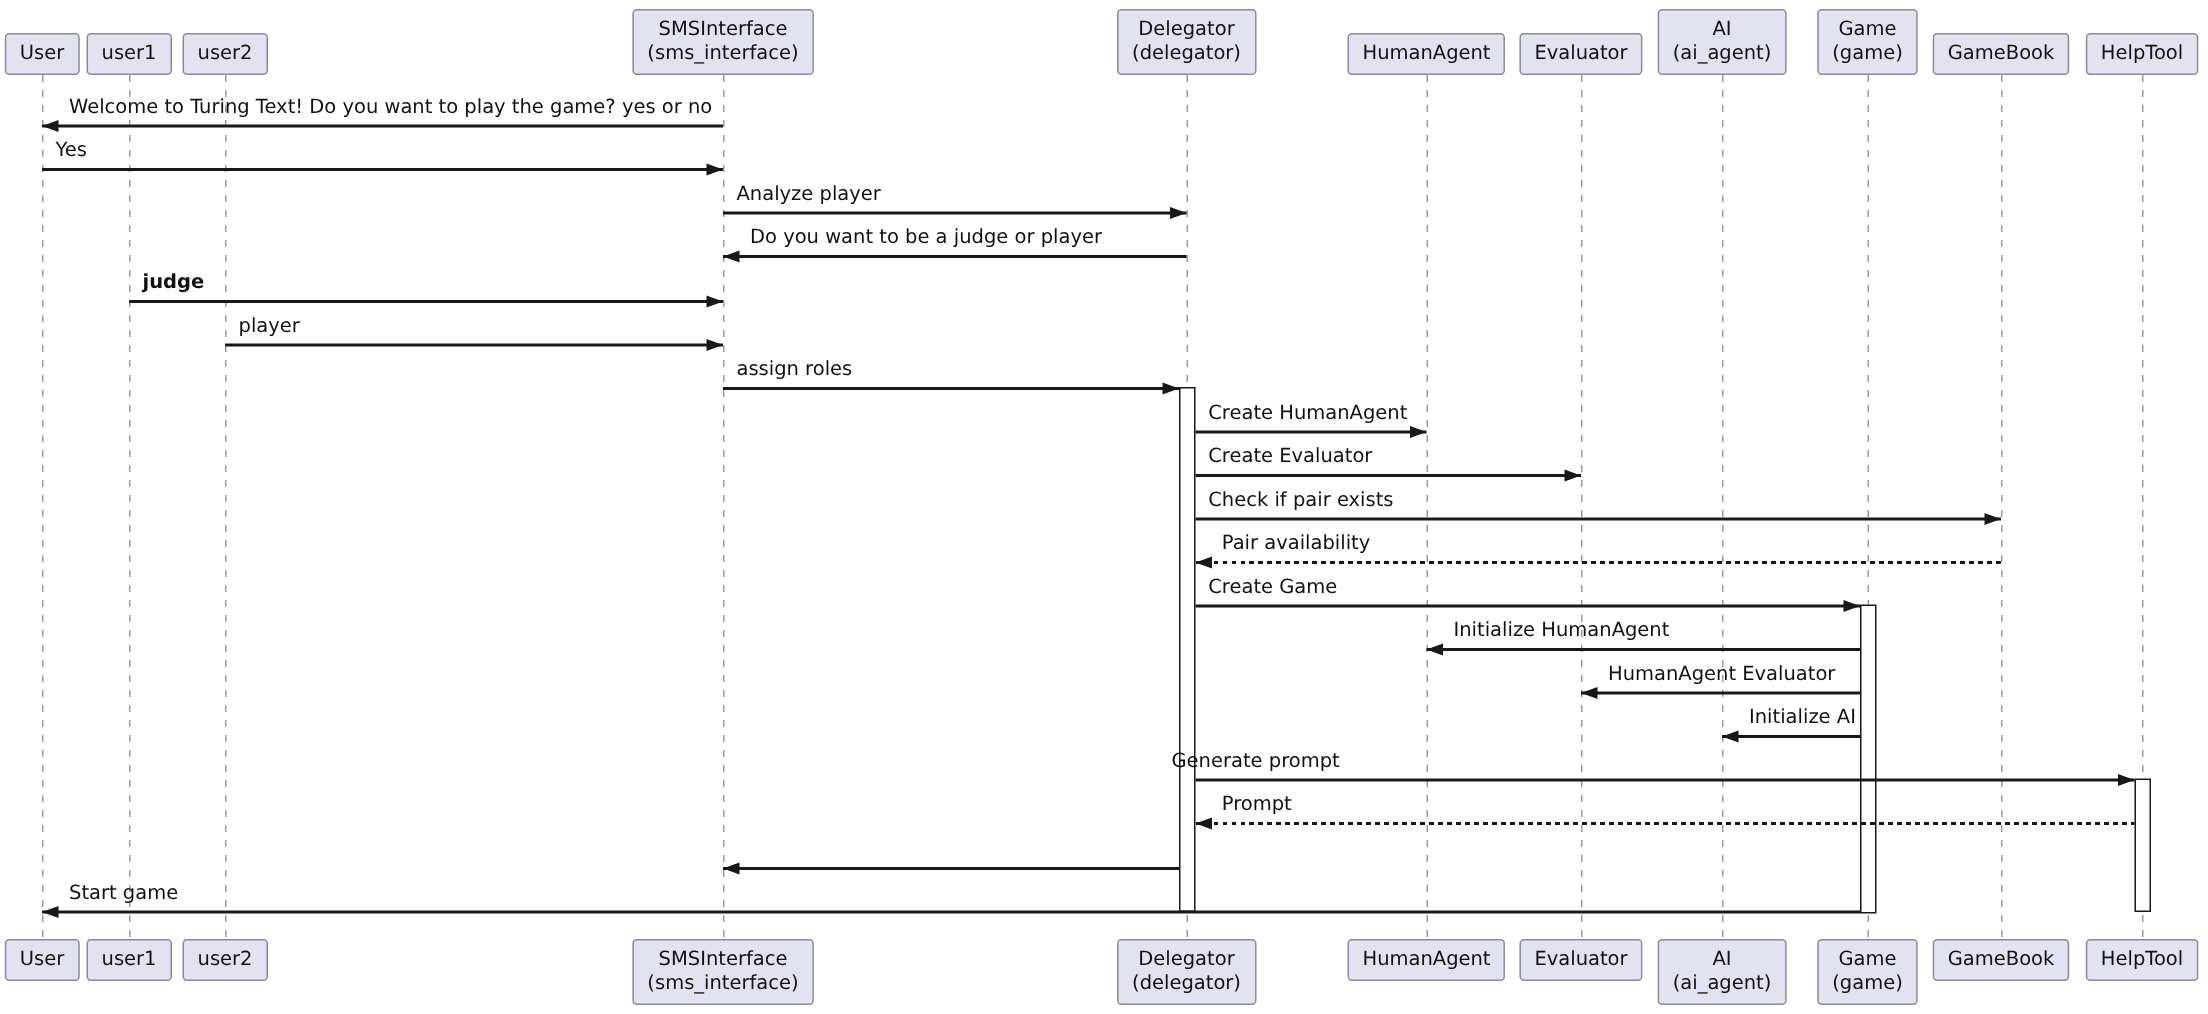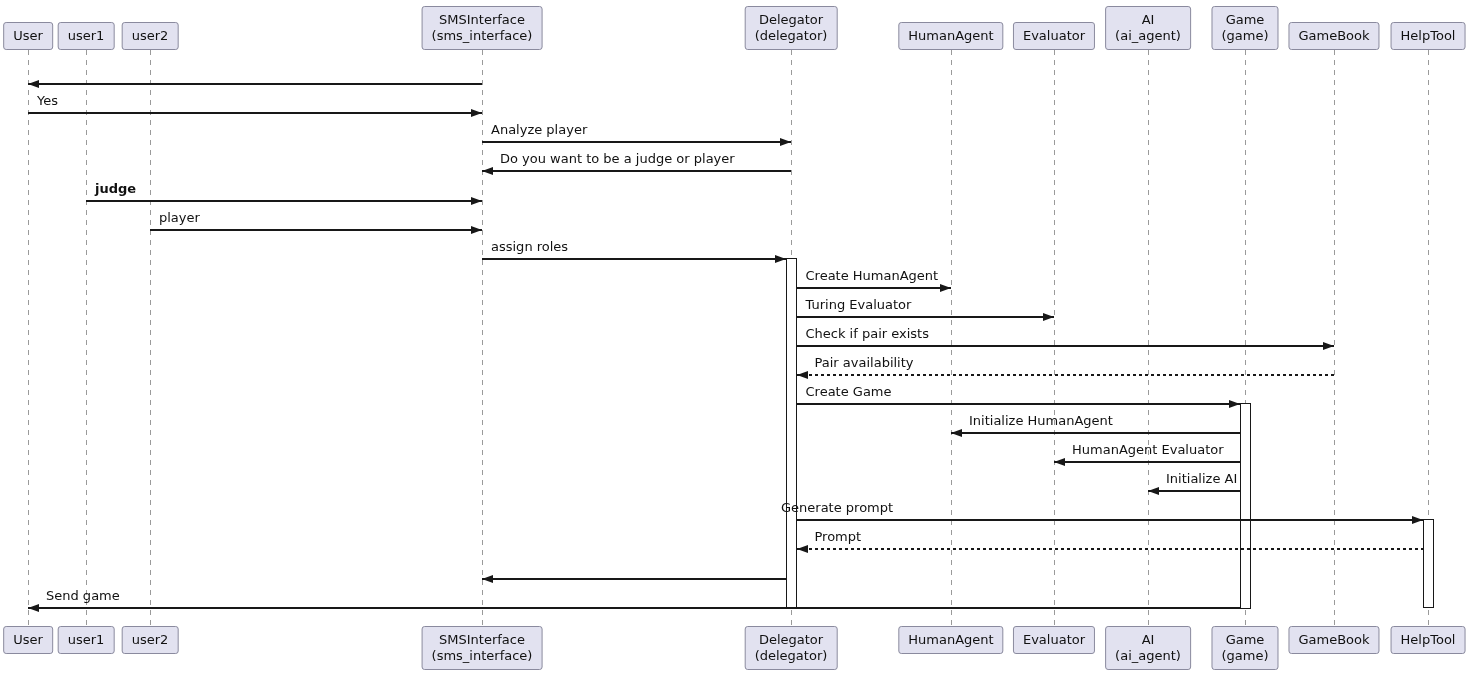--- a/index.html
+++ b/index.html
@@ -78,20 +78,21 @@
     <div class="lifeline" style="left: 1054px; top: 50px; height: 576px;"></div>
     <div class="lifeline" style="left: 1148px; top: 50px; height: 576px;"></div>
     <div class="lifeline" style="left: 1245px; top: 50px; height: 576px;"></div>
     <div class="lifeline" style="left: 1334px; top: 50px; height: 576px;"></div>
     <div class="lifeline" style="left: 1428px; top: 50px; height: 576px;"></div>
     <div class="activation" style="left: 785.5px; top: 258px; width: 11px; height: 350px;"></div>
     <div class="activation" style="left: 1239.5px; top: 403px; width: 11px; height: 206px;"></div>
     <div class="activation" style="left: 1422.5px; top: 519px; width: 11px; height: 89px;"></div>
     <div class="msg-line" style="left: 28px; width: 454px; top: 83px;"></div>
     <div class="arrowhead left" style="left: 28px; top: 80px;"></div>
+    <div class="msg-label" style="left: 46px; top: 64px;">Welcome to Turing Text! Do you want to play the game? yes or no</div>
     <div class="msg-line" style="left: 28px; width: 454px; top: 112px;"></div>
     <div class="arrowhead right" style="left: 471px; top: 109px;"></div>
     <div class="msg-label" style="left: 37px; top: 93px;">Yes</div>
     <div class="msg-line" style="left: 482px; width: 309px; top: 141px;"></div>
     <div class="arrowhead right" style="left: 780px; top: 138px;"></div>
     <div class="msg-label" style="left: 491px; top: 122px;">Analyze player</div>
     <div class="msg-line" style="left: 482px; width: 309px; top: 170px;"></div>
     <div class="arrowhead left" style="left: 482px; top: 167px;"></div>
     <div class="msg-label" style="left: 500px; top: 151px;">Do you want to be a judge or player</div>
     <div class="msg-line" style="left: 86px; width: 396px; top: 200px;"></div>
@@ -101,21 +102,21 @@
     <div class="arrowhead right" style="left: 471px; top: 226px;"></div>
     <div class="msg-label" style="left: 159px; top: 210px; text-align: center;">player</div>
     <div class="msg-line" style="left: 482px; width: 303.5px; top: 258px;"></div>
     <div class="arrowhead right" style="left: 774.5px; top: 255px;"></div>
     <div class="msg-label" style="left: 491px; top: 239px;">assign roles</div>
     <div class="msg-line" style="left: 796.5px; width: 154.5px; top: 287px;"></div>
     <div class="arrowhead right" style="left: 940px; top: 284px;"></div>
     <div class="msg-label" style="left: 805.5px; top: 268px;">Create HumanAgent</div>
     <div class="msg-line" style="left: 796.5px; width: 257.5px; top: 316px;"></div>
     <div class="arrowhead right" style="left: 1043px; top: 313px;"></div>
-    <div class="msg-label" style="left: 805.5px; top: 297px;">Turing Evaluator</div>
+    <div class="msg-label" style="left: 805.5px; top: 297px;">Create Evaluator</div>
     <div class="msg-line" style="left: 796.5px; width: 537.5px; top: 345px;"></div>
     <div class="arrowhead right" style="left: 1323px; top: 342px;"></div>
     <div class="msg-label" style="left: 805.5px; top: 326px;">Check if pair exists</div>
     <div class="msg-line dashed" style="left: 796.5px; width: 537.5px; top: 374px;"></div>
     <div class="arrowhead left" style="left: 796.5px; top: 371px;"></div>
     <div class="msg-label" style="left: 814.5px; top: 355px;">Pair availability</div>
     <div class="msg-line" style="left: 796.5px; width: 443px; top: 403px;"></div>
     <div class="arrowhead right" style="left: 1228.5px; top: 400px;"></div>
     <div class="msg-label" style="left: 805.5px; top: 384px;">Create Game</div>
     <div class="msg-line" style="left: 951px; width: 288.5px; top: 432px;"></div>
@@ -130,21 +131,21 @@
     <div class="msg-line" style="left: 796.5px; width: 626px; top: 519px;"></div>
     <div class="arrowhead right" style="left: 1411.5px; top: 516px;"></div>
     <div class="msg-label" style="left: 781px; top: 500px;">Generate prompt</div>
     <div class="msg-line dashed" style="left: 796.5px; width: 626px; top: 548px;"></div>
     <div class="arrowhead left" style="left: 796.5px; top: 545px;"></div>
     <div class="msg-label" style="left: 814.5px; top: 529px;">Prompt</div>
     <div class="msg-line" style="left: 482px; width: 303.5px; top: 578px;"></div>
     <div class="arrowhead left" style="left: 482px; top: 575px;"></div>
     <div class="msg-line" style="left: 28px; width: 1211.5px; top: 607px;"></div>
     <div class="arrowhead left" style="left: 28px; top: 604px;"></div>
-    <div class="msg-label" style="left: 46px; top: 588px;">Send game</div>
+    <div class="msg-label" style="left: 46px; top: 588px;">Start game</div>
     <div class="participant-box" style="left: 28px; top: 22px;">User</div>
     <div class="participant-box" style="left: 28px; top: 626px;">User</div>
     <div class="participant-box" style="left: 86px; top: 22px;">user1</div>
     <div class="participant-box" style="left: 86px; top: 626px;">user1</div>
     <div class="participant-box" style="left: 150px; top: 22px;">user2</div>
     <div class="participant-box" style="left: 150px; top: 626px;">user2</div>
     <div class="participant-box" style="left: 482px; top: 6px;">SMSInterface
 (sms_interface)</div>
     <div class="participant-box" style="left: 482px; top: 626px;">SMSInterface
 (sms_interface)</div>

